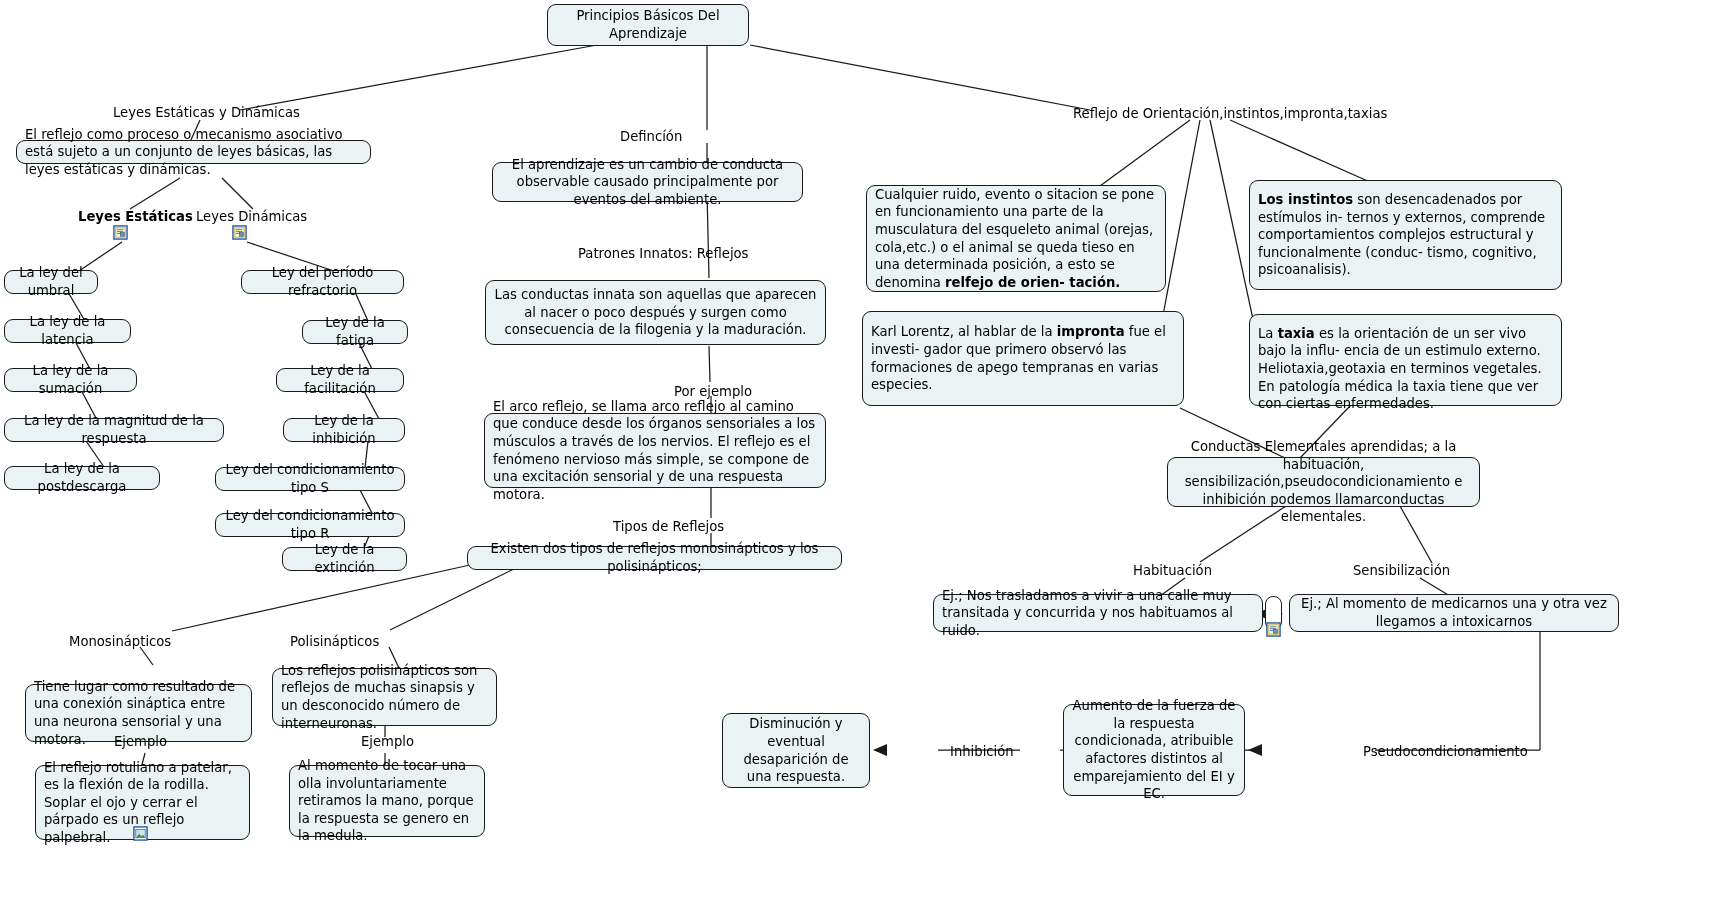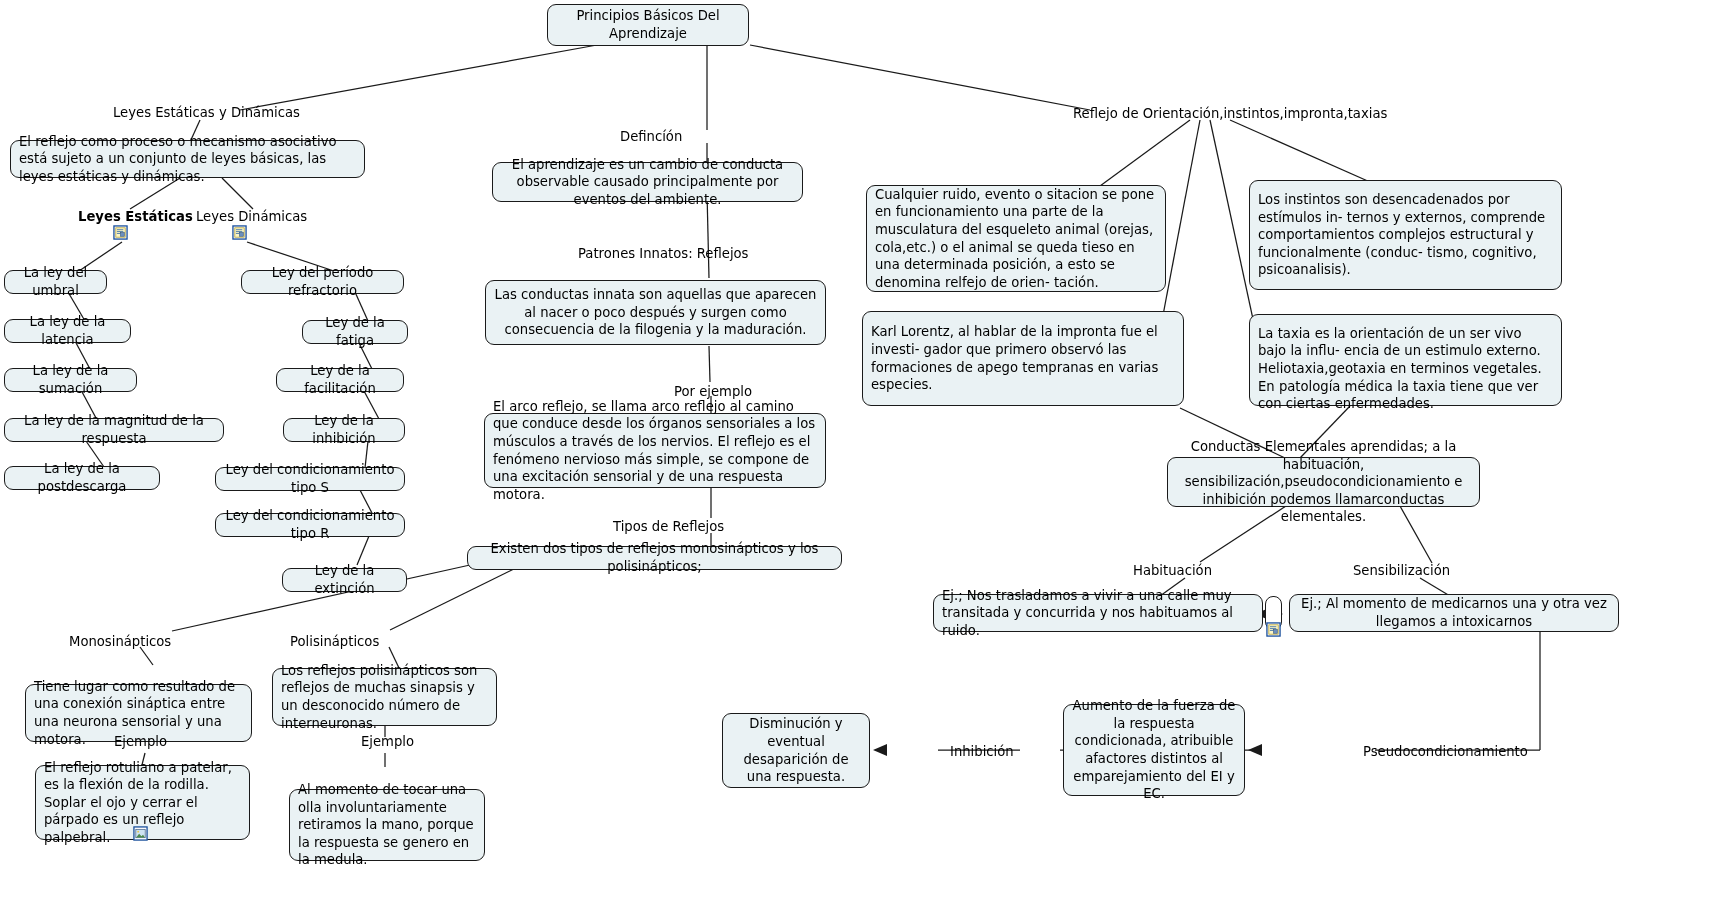--- a/index.html
+++ b/index.html
@@ -59,21 +59,21 @@
     width: 15px;
     height: 15px;
     z-index: 5;
   }
   .icon-img {
     position: absolute;
     width: 15px;
     height: 15px;
     z-index: 5;
   }
-  b { font-weight: normal; }
+  b { font-weight: bold; }
 </style>
 </head>
 <body>
 
 <div id="canvas">
 
   <svg id="edges" viewBox="0 0 1714 923" xmlns="http://www.w3.org/2000/svg">
     <g stroke="#1a1a1a" stroke-width="1.25" fill="none">
 
       <path d="M 597 45 L 240 110"></path>
@@ -150,21 +150,21 @@
   </svg>
 
   <div class="node" style="left:547px; top:4px; width:202px; height:42px;">
     <span class="inner">Principios Básicos Del Aprendizaje</span>
   </div>
 
   <div class="label" style="left:113px; top:105px;">Leyes Estáticas y Dinámicas</div>
   <div class="label" style="left:620px; top:129px;">Defincíón</div>
   <div class="label" style="left:1073px; top:106px;">Reflejo de Orientación,instintos,impronta,taxias</div>
 
-  <div class="node lefttext" style="left:10px; top:140px; width:355px; height:38px;">
+  <div class="node lefttext" style="left:16px; top:140px; width:355px; height:24px;">
     <span class="inner">El reflejo como proceso o mecanismo asociativo está sujeto a un conjunto de leyes básicas, las leyes estáticas y dinámicas.</span>
   </div>
 
   <div class="label" style="left:78px; top:209px;font-weight:bold;">Leyes Estáticas</div>
   <div class="label" style="left:196px; top:209px;">Leyes Dinámicas</div>
 
   <svg class="icon-doc" style="left:113px; top:225px;" viewBox="0 0 16 16">
     <rect x="1" y="1" width="14" height="14" fill="#ffffff" stroke="#1a4f9c" stroke-width="1.4"></rect>
     <rect x="3" y="3" width="10" height="10" fill="#fbf6c8" stroke="#b09b2a" stroke-width="0.8"></rect>
     <line x1="4.2" y1="5" x2="11" y2="5" stroke="#3b6ea5" stroke-width="0.9"></line>
@@ -174,21 +174,21 @@
   </svg>
   <svg class="icon-doc" style="left:232px; top:225px;" viewBox="0 0 16 16">
     <rect x="1" y="1" width="14" height="14" fill="#ffffff" stroke="#1a4f9c" stroke-width="1.4"></rect>
     <rect x="3" y="3" width="10" height="10" fill="#fbf6c8" stroke="#b09b2a" stroke-width="0.8"></rect>
     <line x1="4.2" y1="5" x2="11" y2="5" stroke="#3b6ea5" stroke-width="0.9"></line>
     <line x1="4.2" y1="7" x2="11" y2="7" stroke="#3b6ea5" stroke-width="0.9"></line>
     <line x1="4.2" y1="9" x2="8" y2="9" stroke="#3b6ea5" stroke-width="0.9"></line>
     <rect x="8" y="8" width="4" height="4" fill="#6b8fbf" stroke="#2e4d78" stroke-width="0.6"></rect>
   </svg>
 
-  <div class="node" style="left:4px; top:270px; width:103px; height:24px;">
+  <div class="node" style="left:4px; top:270px; width:94px; height:24px;">
     <span class="inner">La ley del umbral</span>
   </div>
   <div class="node" style="left:4px; top:319px; width:127px; height:24px;">
     <span class="inner">La ley de la latencia</span>
   </div>
   <div class="node" style="left:4px; top:368px; width:133px; height:24px;">
     <span class="inner">La ley de la sumación</span>
   </div>
   <div class="node" style="left:4px; top:418px; width:220px; height:24px;">
     <span class="inner">La ley de la magnitud de la respuesta</span>
@@ -208,21 +208,21 @@
   </div>
   <div class="node" style="left:283px; top:418px; width:122px; height:24px;">
     <span class="inner">Ley de la inhibición</span>
   </div>
   <div class="node" style="left:215px; top:467px; width:190px; height:24px;">
     <span class="inner">Ley del condicionamiento tipo S</span>
   </div>
   <div class="node" style="left:215px; top:513px; width:190px; height:24px;">
     <span class="inner">Ley del condicionamiento tipo R</span>
   </div>
-  <div class="node" style="left:282px; top:568px; width:125px; height:24px;">
+  <div class="node" style="left:282px; top:547px; width:125px; height:24px;">
     <span class="inner">Ley de la extinción</span>
   </div>
 
   <div class="node centerblock" style="left:492px; top:162px; width:311px; height:40px;">
     <span class="inner">El aprendizaje es un cambio de conducta observable causado principalmente por eventos del ambiente.</span>
   </div>
 
   <div class="label" style="left:578px; top:246px;">Patrones Innatos: Reflejos</div>
 
   <div class="node centerblock" style="left:485px; top:280px; width:341px; height:65px;">
@@ -258,21 +258,21 @@
     <span class="inner">El reflejo rotuliano a patelar, es la flexión de la rodilla.
 Soplar el ojo y cerrar el párpado es un reflejo palpebral.</span>
   </div>
   <svg class="icon-img" style="left:133px; top:826px;" viewBox="0 0 16 16">
     <rect x="1" y="1" width="14" height="14" fill="#ffffff" stroke="#1a4f9c" stroke-width="1.4"></rect>
     <rect x="3" y="3.5" width="10" height="9" fill="#cfe3f2" stroke="#2e4d78" stroke-width="0.7"></rect>
     <circle cx="5.5" cy="6" r="1" fill="#e8c74a"></circle>
     <polygon points="3.3,12.2 6.5,8.2 9,11 10.7,9.3 12.7,12.2" fill="#4e8a4a"></polygon>
   </svg>
 
-  <div class="node lefttext" style="left:289px; top:765px; width:196px; height:72px;margin-top:24px;">
+  <div class="node lefttext" style="left:289px; top:765px; width:196px; height:72px;">
     <span class="inner">Al momento de tocar una olla involuntariamente retiramos la mano, porque la respuesta se genero en la medula.</span>
   </div>
 
   <div class="node lefttext" style="left:866px; top:185px; width:300px; height:107px;">
     <span class="inner">
       <span>Cualquier ruido, evento o sitacion se pone en funcionamiento una parte de la musculatura del esqueleto animal (orejas, cola,etc.) o el animal se queda tieso en una determinada posición, a esto se denomina </span><b>relfejo de orien- tación.</b>
     </span>
   </div>
 
   <div class="node lefttext" style="left:862px; top:311px; width:322px; height:95px;">

